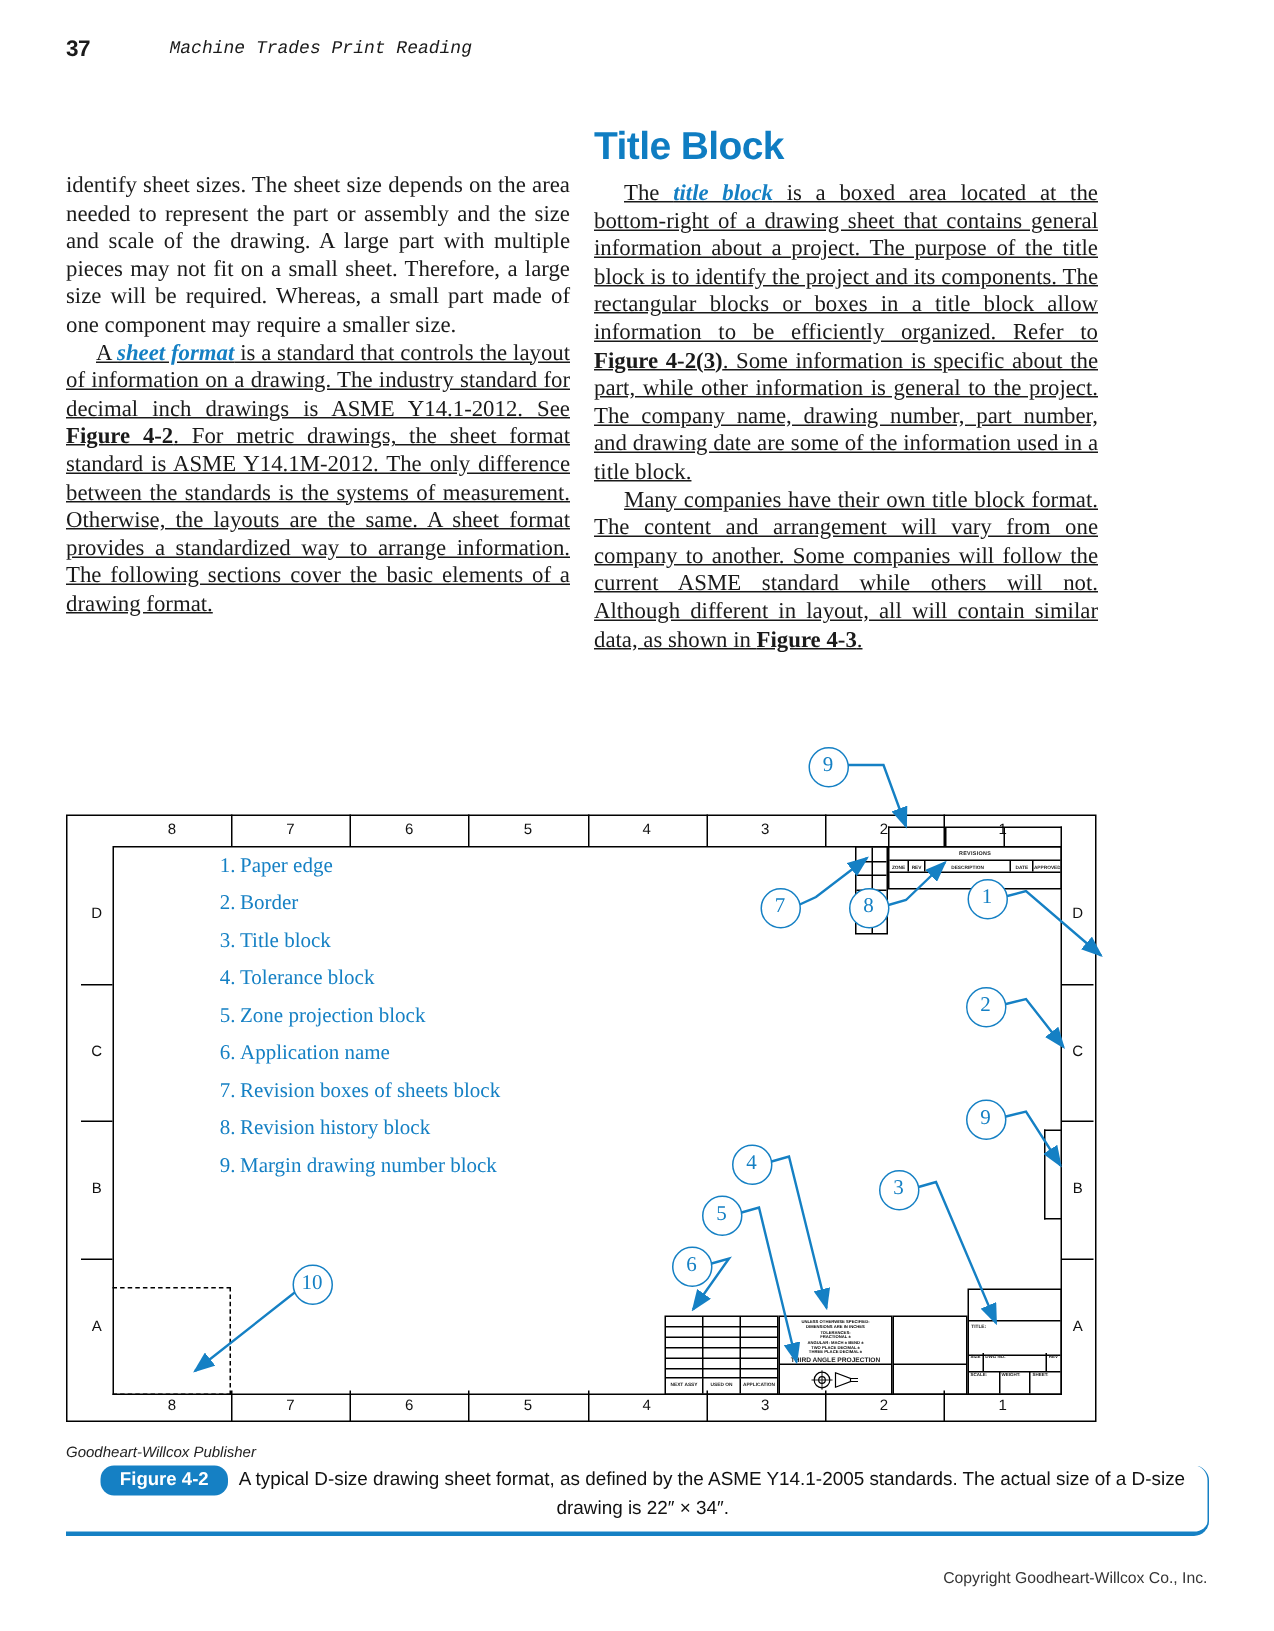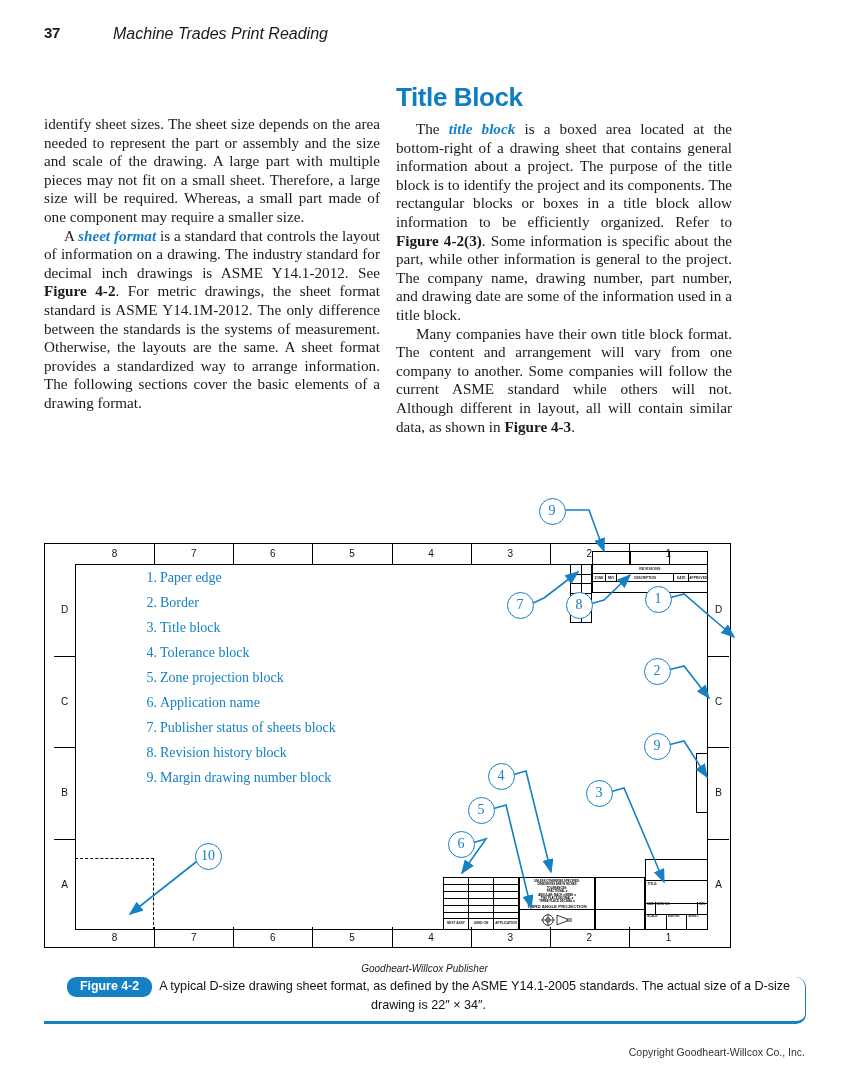--- a/index.html
+++ b/index.html
@@ -27,23 +27,23 @@
   #page-number {
     font-family: "Liberation Sans", sans-serif;
     font-weight: bold;
     font-size: 15px;
     letter-spacing: -0.3px;
     position: absolute;
     left: 0;
     top: 0;
   }
   #book-title {
-    font-family: Liberation Sans, sans-serif;
+    font-family: Liberation Mono, monospace;
     font-style: italic;
-    font-size: 16px;
+    font-size: 12px;
     position: absolute;
     left: 69px;
     top: 1px;
   }
 
   
   .column {
     position: absolute;
     width: 336px;
     top: 82px;
@@ -52,21 +52,21 @@
   #col-right { left: 396px; }
 
   .para {
     margin: 0;
     font-size: 15.2px;
     line-height: 18.6px;
     text-align: justify;
     text-justify: inter-word;
     hyphens: none;
   }
-  .para.indent { text-indent: 20px; }
+  .para.indent { text-indent: 20px; text-decoration: underline; }
 
   .term {
     color: #1580c4;
     font-style: italic;
     font-weight: bold;
   }
   .bold { font-weight: bold; }
 
   h2#section-title {
     margin: 0 0 7px 0;
@@ -410,21 +410,21 @@
     font-family: "Liberation Serif", serif;
     font-size: 14px;
     display: flex; align-items: center; justify-content: center;
     background: #fff;
   }
 
   
   #credit-line {
     position: absolute;
     left: 44px; top: 963px; width: 761px;
-    text-align: center;
+    text-align: left;
     font-family: "Liberation Sans", sans-serif;
     font-style: italic;
     font-size: 10px;
     color: #222;
   }
   #caption-box {
     position: absolute;
     left: 44px; top: 977px; width: 761px;
     border-bottom: 3px solid #1580c4;
     border-right: 1.5px solid #1580c4;
@@ -525,21 +525,21 @@
 
   <div id="zone-a8-box"></div>
 
   <div id="legend">
     <div class="legend-item"><span class="legend-num">1.</span><span>Paper edge</span></div>
     <div class="legend-item"><span class="legend-num">2.</span><span>Border</span></div>
     <div class="legend-item"><span class="legend-num">3.</span><span>Title block</span></div>
     <div class="legend-item"><span class="legend-num">4.</span><span>Tolerance block</span></div>
     <div class="legend-item"><span class="legend-num">5.</span><span>Zone projection block</span></div>
     <div class="legend-item"><span class="legend-num">6.</span><span>Application name</span></div>
-    <div class="legend-item"><span class="legend-num">7.</span><span>Publisher status of sheets block</span></div>
+    <div class="legend-item"><span class="legend-num">7.</span><span>Revision boxes of sheets block</span></div>
     <div class="legend-item"><span class="legend-num">8.</span><span>Revision history block</span></div>
     <div class="legend-item"><span class="legend-num">9.</span><span>Margin drawing number block</span></div>
   </div>
 
   <div id="margin-num-top">
     <div class="mn-seg"></div>
     <div class="mn-seg"></div>
     <div class="mn-seg"></div>
   </div>
 

